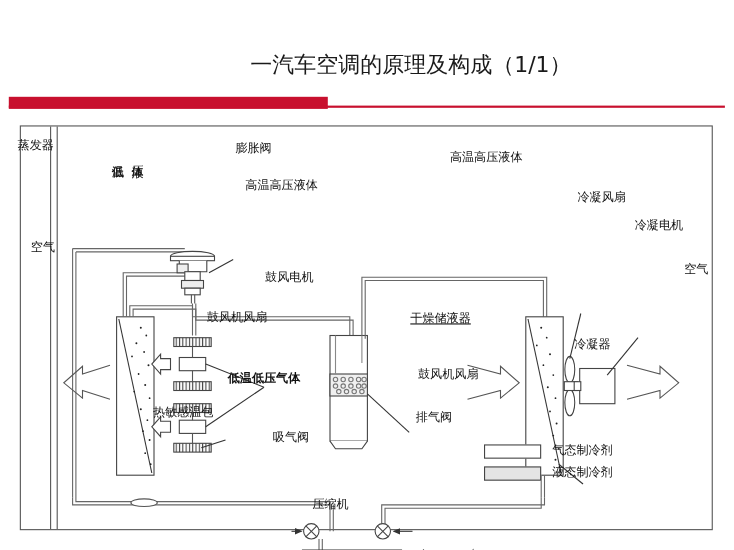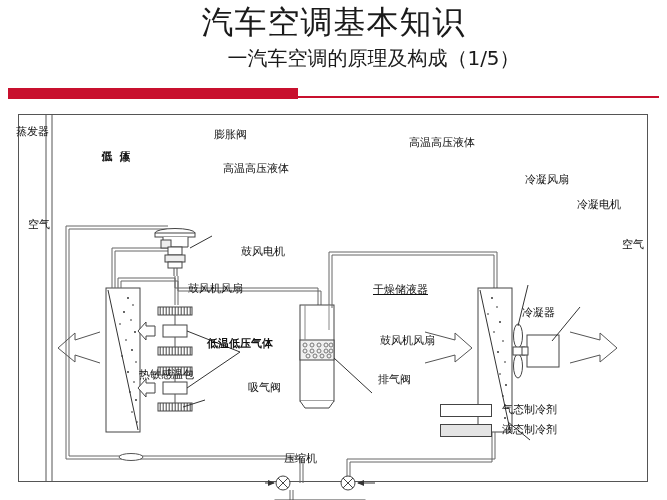--- a/index.html
+++ b/index.html
@@ -40,22 +40,21 @@
   }
   .lgd{position:absolute;font-size:11px;line-height:13px;color:#111;white-space:nowrap;}
   .lgdbox{position:absolute;border:1px solid #444;box-sizing:border-box;}
   .lgdbox.gas{background:#ffffff;}
   .lgdbox.liq{background:#e4e4e4;}
 </style>
 </head>
 <body>
 
 <div id="header">
-  <div id="main-title">汽车空调基本知识</div>
-  <div id="sub-title">一汽车空调的原理及构成（1/5）</div>
+  <div id="sub-title">一汽车空调的原理及构成（1/1）</div>
   <div id="rule-thick"></div>
   <div id="rule-thin"></div>
 </div>
 
 <div id="diagram">
   <div id="frame"></div>
 
   <svg id="art" viewBox="0 0 667 400">
     <defs>
       <pattern id="hatch" width="3" height="6" patternUnits="userSpaceOnUse">
@@ -286,21 +285,21 @@
   <div class="lbl" style="left:241px; top:145px;">鼓风电机</div>
   <div class="lbl" style="left:188px; top:182px;">鼓风机风扇</div>
   <div class="lbl" style="left:373px; top:183px;text-decoration:underline;">干燥储液器</div>
   <div class="lbl" style="left:525px; top:73px;">冷凝风扇</div>
   <div class="lbl" style="left:577px; top:98px;">冷凝电机</div>
   <div class="lbl" style="left:622px; top:138px;">空气</div>
   <div class="lbl" style="left:522px; top:206px;">冷凝器</div>
   <div class="lbl" style="left:105px; top:268px;padding-left:34px;">热敏感温包</div>
   <div class="lbl" style="left:207px; top:237px;font-weight:bold;">低温低压气体</div>
   <div class="lbl" style="left:380px; top:234px;">鼓风机风扇</div>
-  <div class="lbl" style="left:210px; top:281px;padding-left:38px;">吸气阀</div>
+  <div class="lbl" style="left:210px; top:291px;padding-left:38px;">吸气阀</div>
   <div class="lbl" style="left:378px; top:273px;">排气阀</div>
   <div class="lbl" style="left:284px; top:352px;">压缩机</div>
 
   <div>
     <div class="lgdbox gas" style="left:440px;top:304px;width:52px;height:13px;"></div>
     <div class="lgd" style="left:502px;top:303px;">气态制冷剂</div>
     <div class="lgdbox liq" style="left:440px;top:324px;width:52px;height:13px;"></div>
     <div class="lgd" style="left:502px;top:323px;">液态制冷剂</div>
   </div>
 </div>

